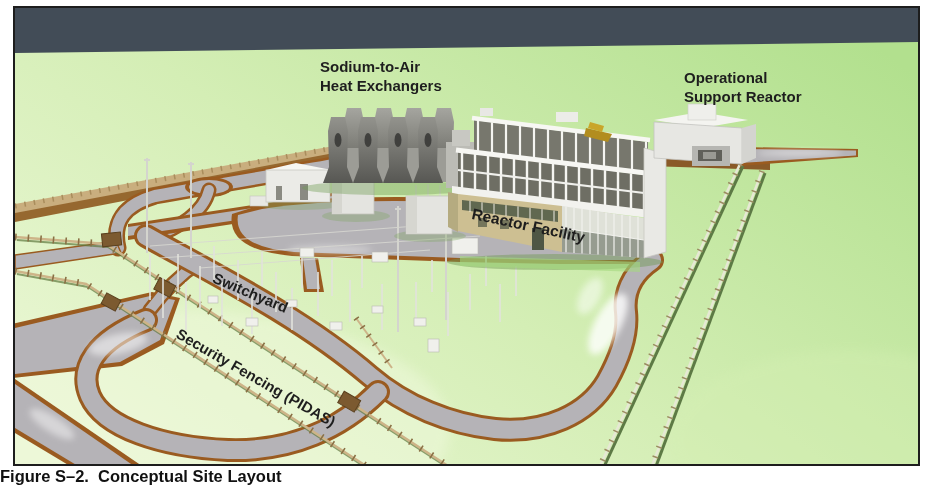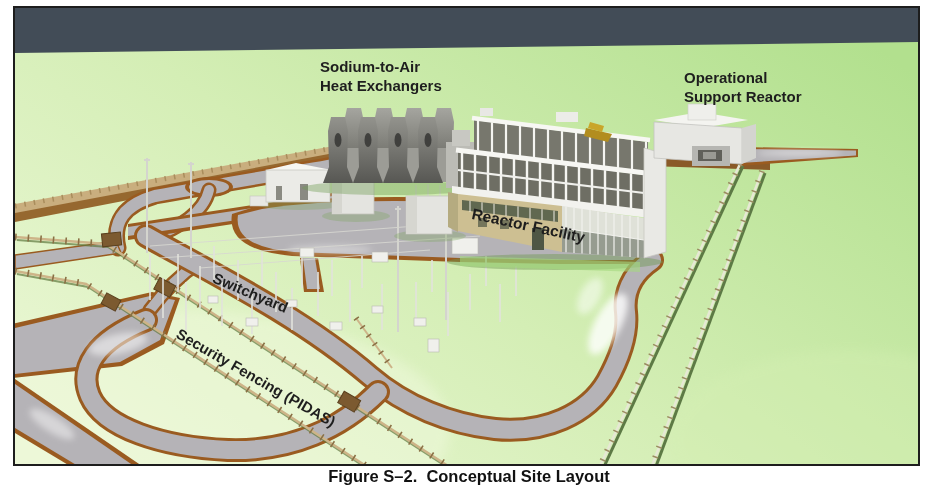--- a/index.html
+++ b/index.html
@@ -9,21 +9,21 @@
          border:2px solid #1d1d1d;overflow:hidden;background:#dff2c0;}
   .frame svg{position:absolute;left:0;top:0;display:block;}
   .lbl{position:absolute;color:#1e1e1e;font-weight:600;font-size:15px;
        line-height:1.26;white-space:pre-line;}
   .lbl.rot{transform-origin:0 0;}
   #lbl-sodium{left:305px;top:50px;}
   #lbl-osf{left:669px;top:61px;}
   #lbl-reactor{left:459px;top:196px;transform:rotate(12deg);font-size:15.5px;}
   #lbl-switchyard{left:202px;top:261px;transform:rotate(23deg);}
   #lbl-security{left:167px;top:317px;transform:rotate(30deg);}
-  .caption{position:absolute;left:0;top:467px;width:938px;text-align:center;
+  .caption{position:absolute;left:0;top:467px;width:938px;text-align:left;
            font-weight:bold;font-size:16.5px;color:#111;white-space:pre;}
 </style>
 </head>
 <body>
 
 <div class="stage">
   <div class="frame">
 
     <svg width="903" height="456" viewBox="15 8 903 456">
       <defs>

